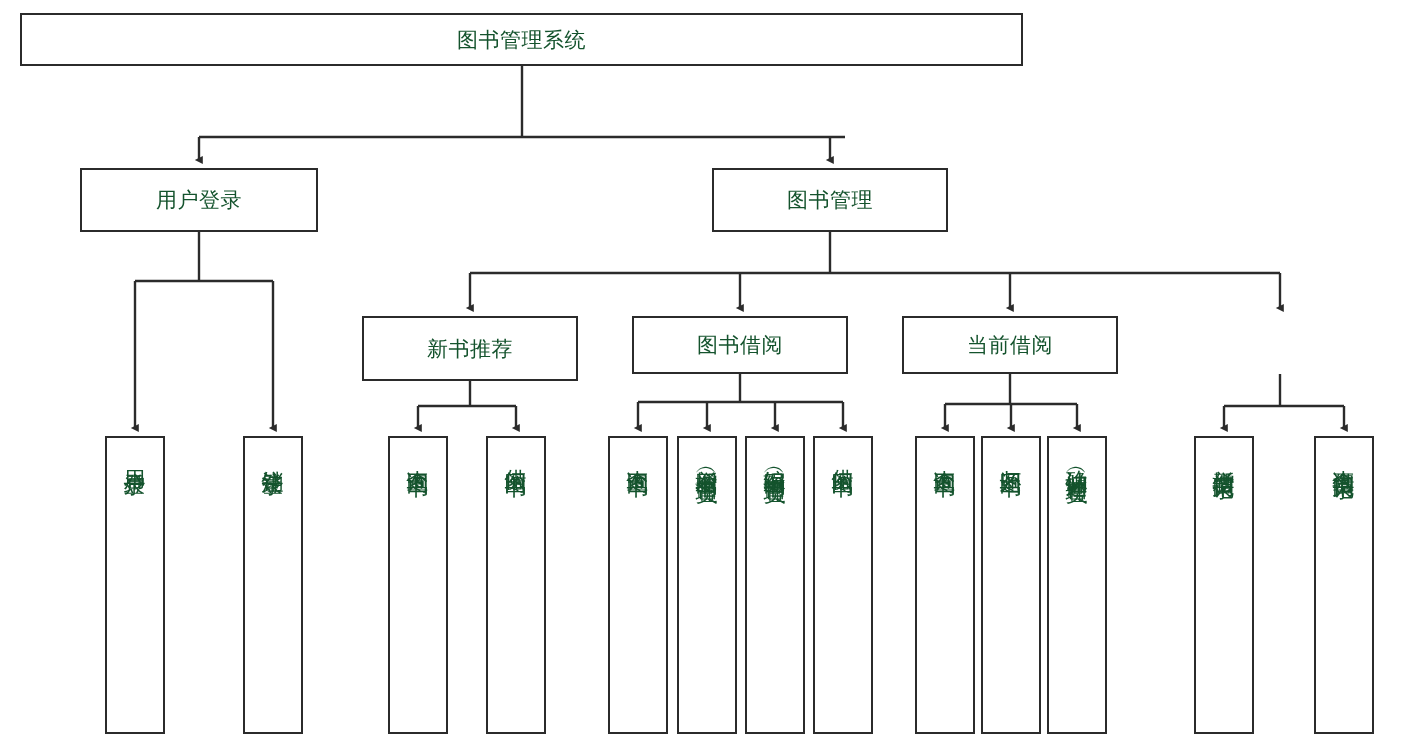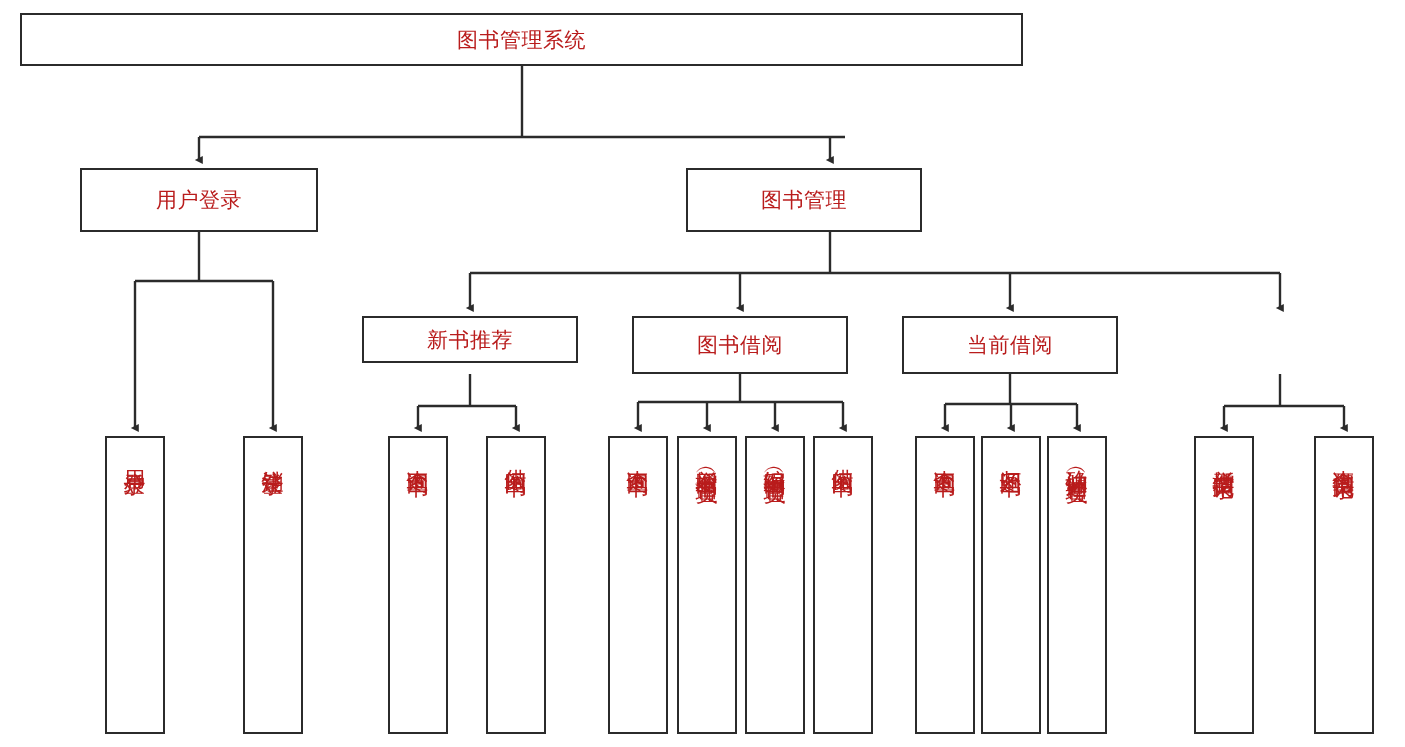--- a/index.html
+++ b/index.html
@@ -27,21 +27,21 @@
     height: 747px;
   }
   .node-box {
     position: absolute;
     box-sizing: border-box;
     background: #ffffff;
     border: 2px solid #2b2b2b;
     display: flex;
     align-items: center;
     justify-content: center;
-    color: #b91c1c;
+    color: #14532d;
   }
   .node-box.horizontal .node-label {
     font-size: 21px;
     line-height: 1.2;
     letter-spacing: 0.5px;
     white-space: nowrap;
   }
   .node-box.vertical {
     align-items: flex-start;
     padding-top: 14px;
@@ -119,25 +119,25 @@
     </g>
   </svg>
 
   <div class="node-box horizontal" style="left:20px; top:13px; width:1003px; height:53px;">
     <span class="node-label">图书管理系统</span>
   </div>
 
   <div class="node-box horizontal" style="left:80px; top:168px; width:238px; height:64px;">
     <span class="node-label">用户登录</span>
   </div>
-  <div class="node-box horizontal" style="left:686px; top:168px; width:236px; height:64px;">
+  <div class="node-box horizontal" style="left:712px; top:168px; width:236px; height:64px;">
     <span class="node-label">图书管理</span>
   </div>
 
-  <div class="node-box horizontal" style="left:362px; top:316px; width:216px; height:47px;">
+  <div class="node-box horizontal" style="left:362px; top:316px; width:216px; height:65px;">
     <span class="node-label">新书推荐</span>
   </div>
   <div class="node-box horizontal" style="left:632px; top:316px; width:216px; height:58px;">
     <span class="node-label">图书借阅</span>
   </div>
   <div class="node-box horizontal" style="left:902px; top:316px; width:216px; height:58px;">
     <span class="node-label">当前借阅</span>
   </div>
 
   <div class="node-box vertical" style="left:105px; top:436px; width:60px; height:298px;">

